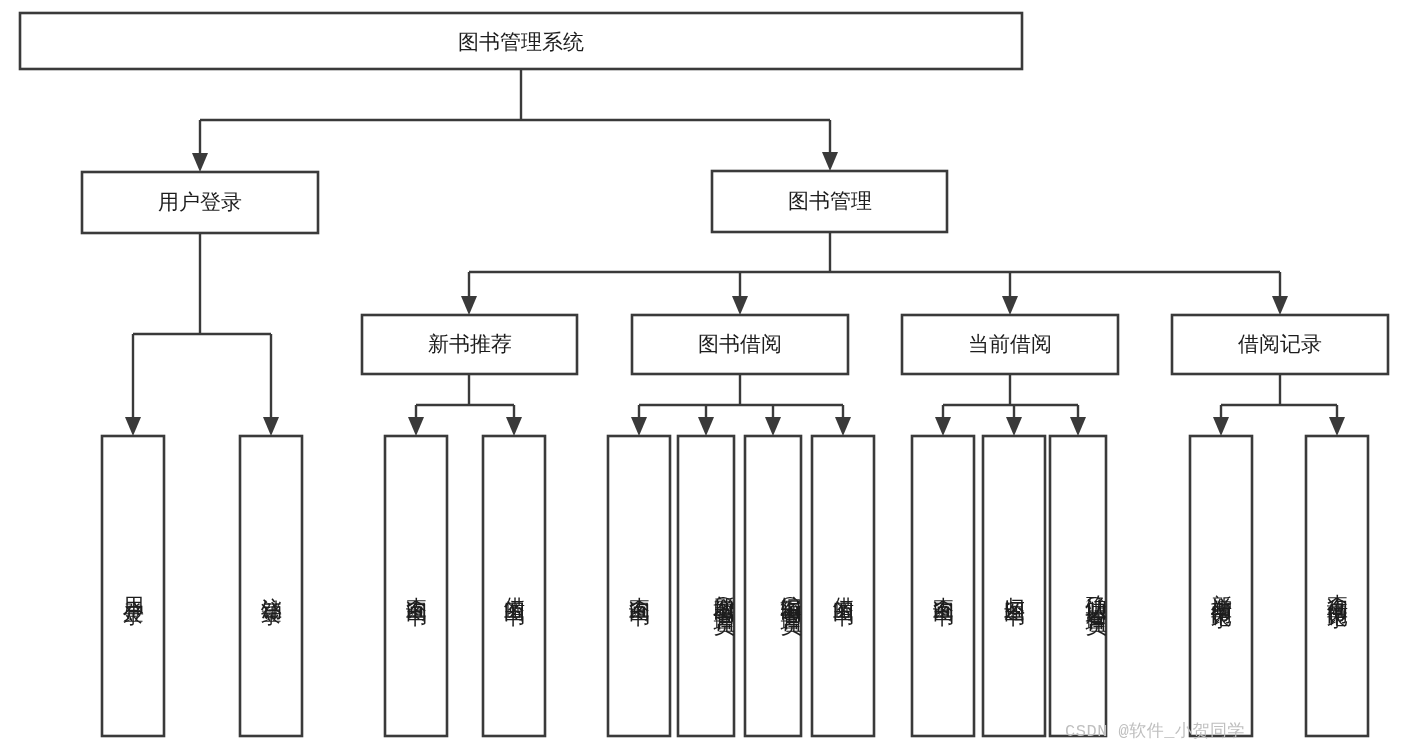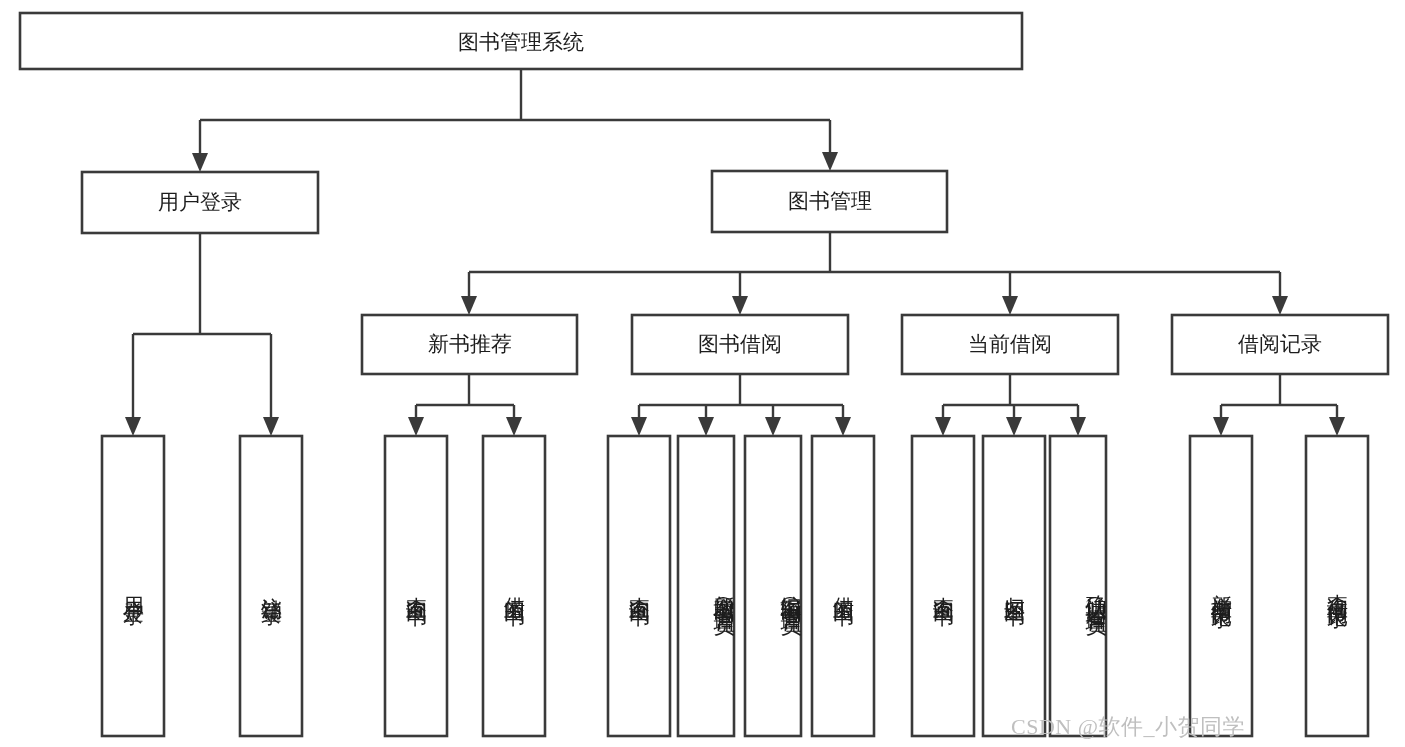--- a/index.html
+++ b/index.html
@@ -60,22 +60,22 @@
     white-space: nowrap;
     display: flex;
     align-items: center;
     justify-content: center;
     pointer-events: none;
   }
   .watermark {
     position: absolute;
     right: 8px;
     bottom: 5px;
-    font-family: Liberation Serif, serif;
-    font-size: 22px;
+    font-family: Liberation Mono, monospace;
+    font-size: 17px;
     color: #bfbfbf;
     letter-spacing: 0.5px;
     white-space: nowrap;
   }
 </style>
 </head>
 <body>
 
 <div id="diagram-root">
 

